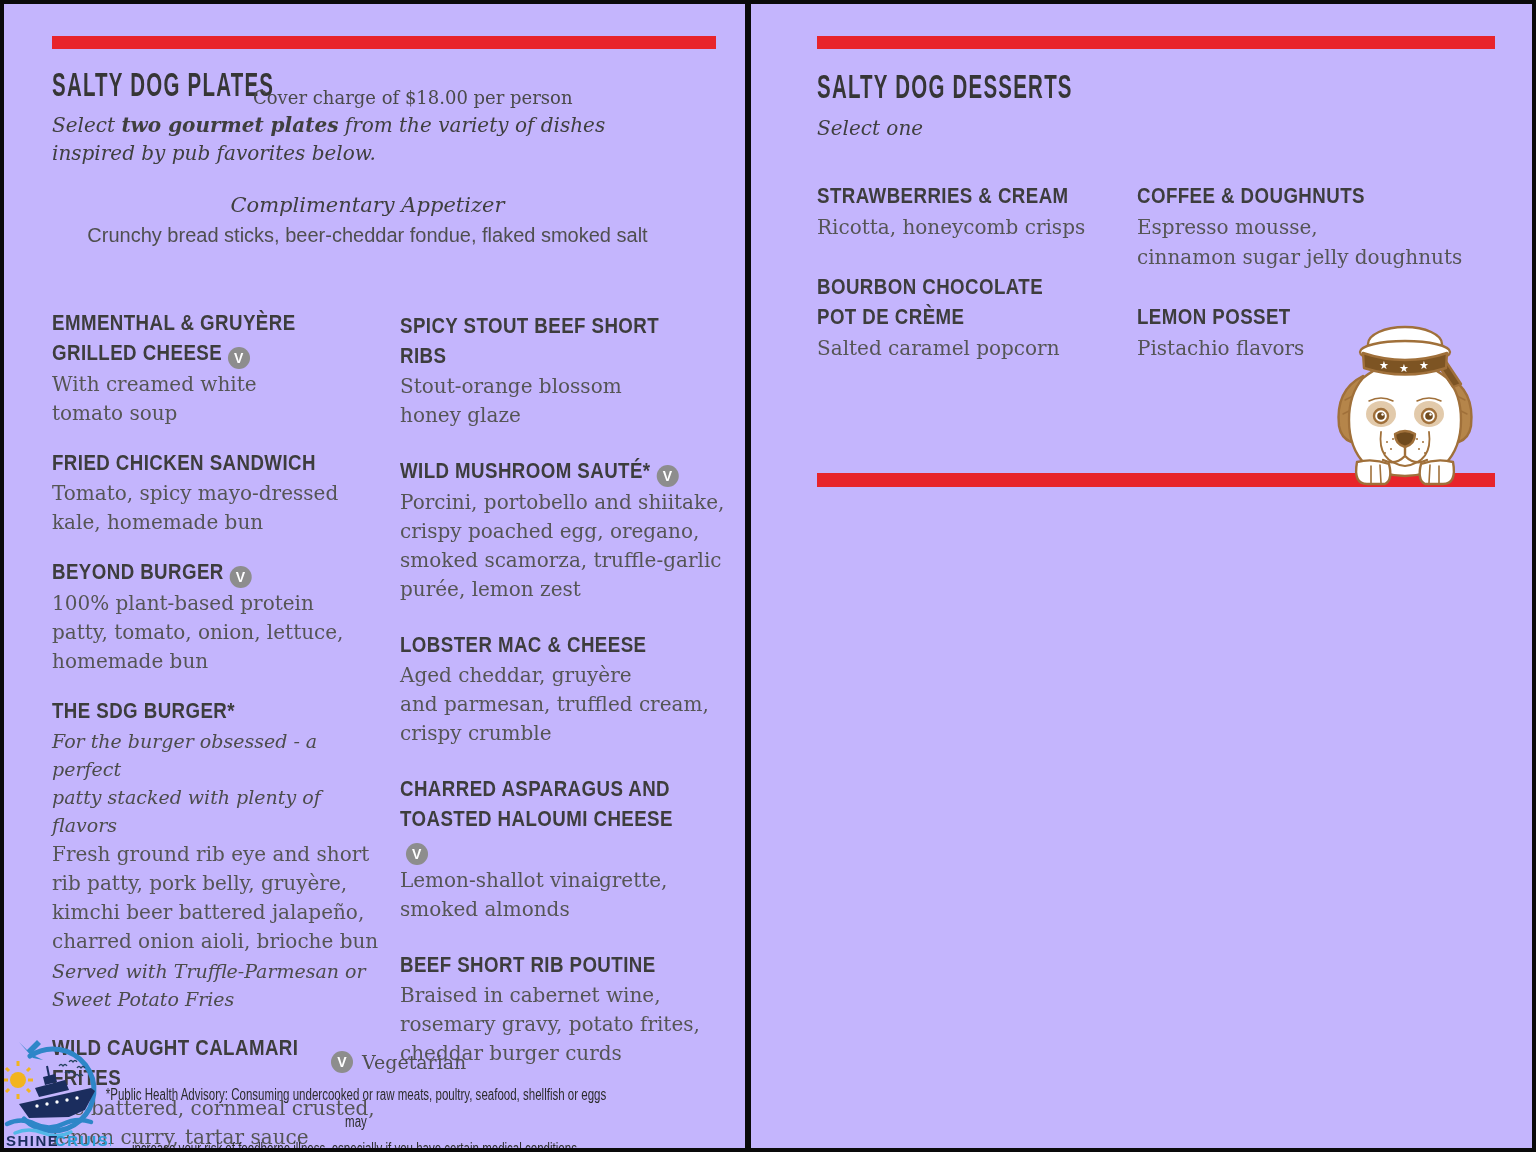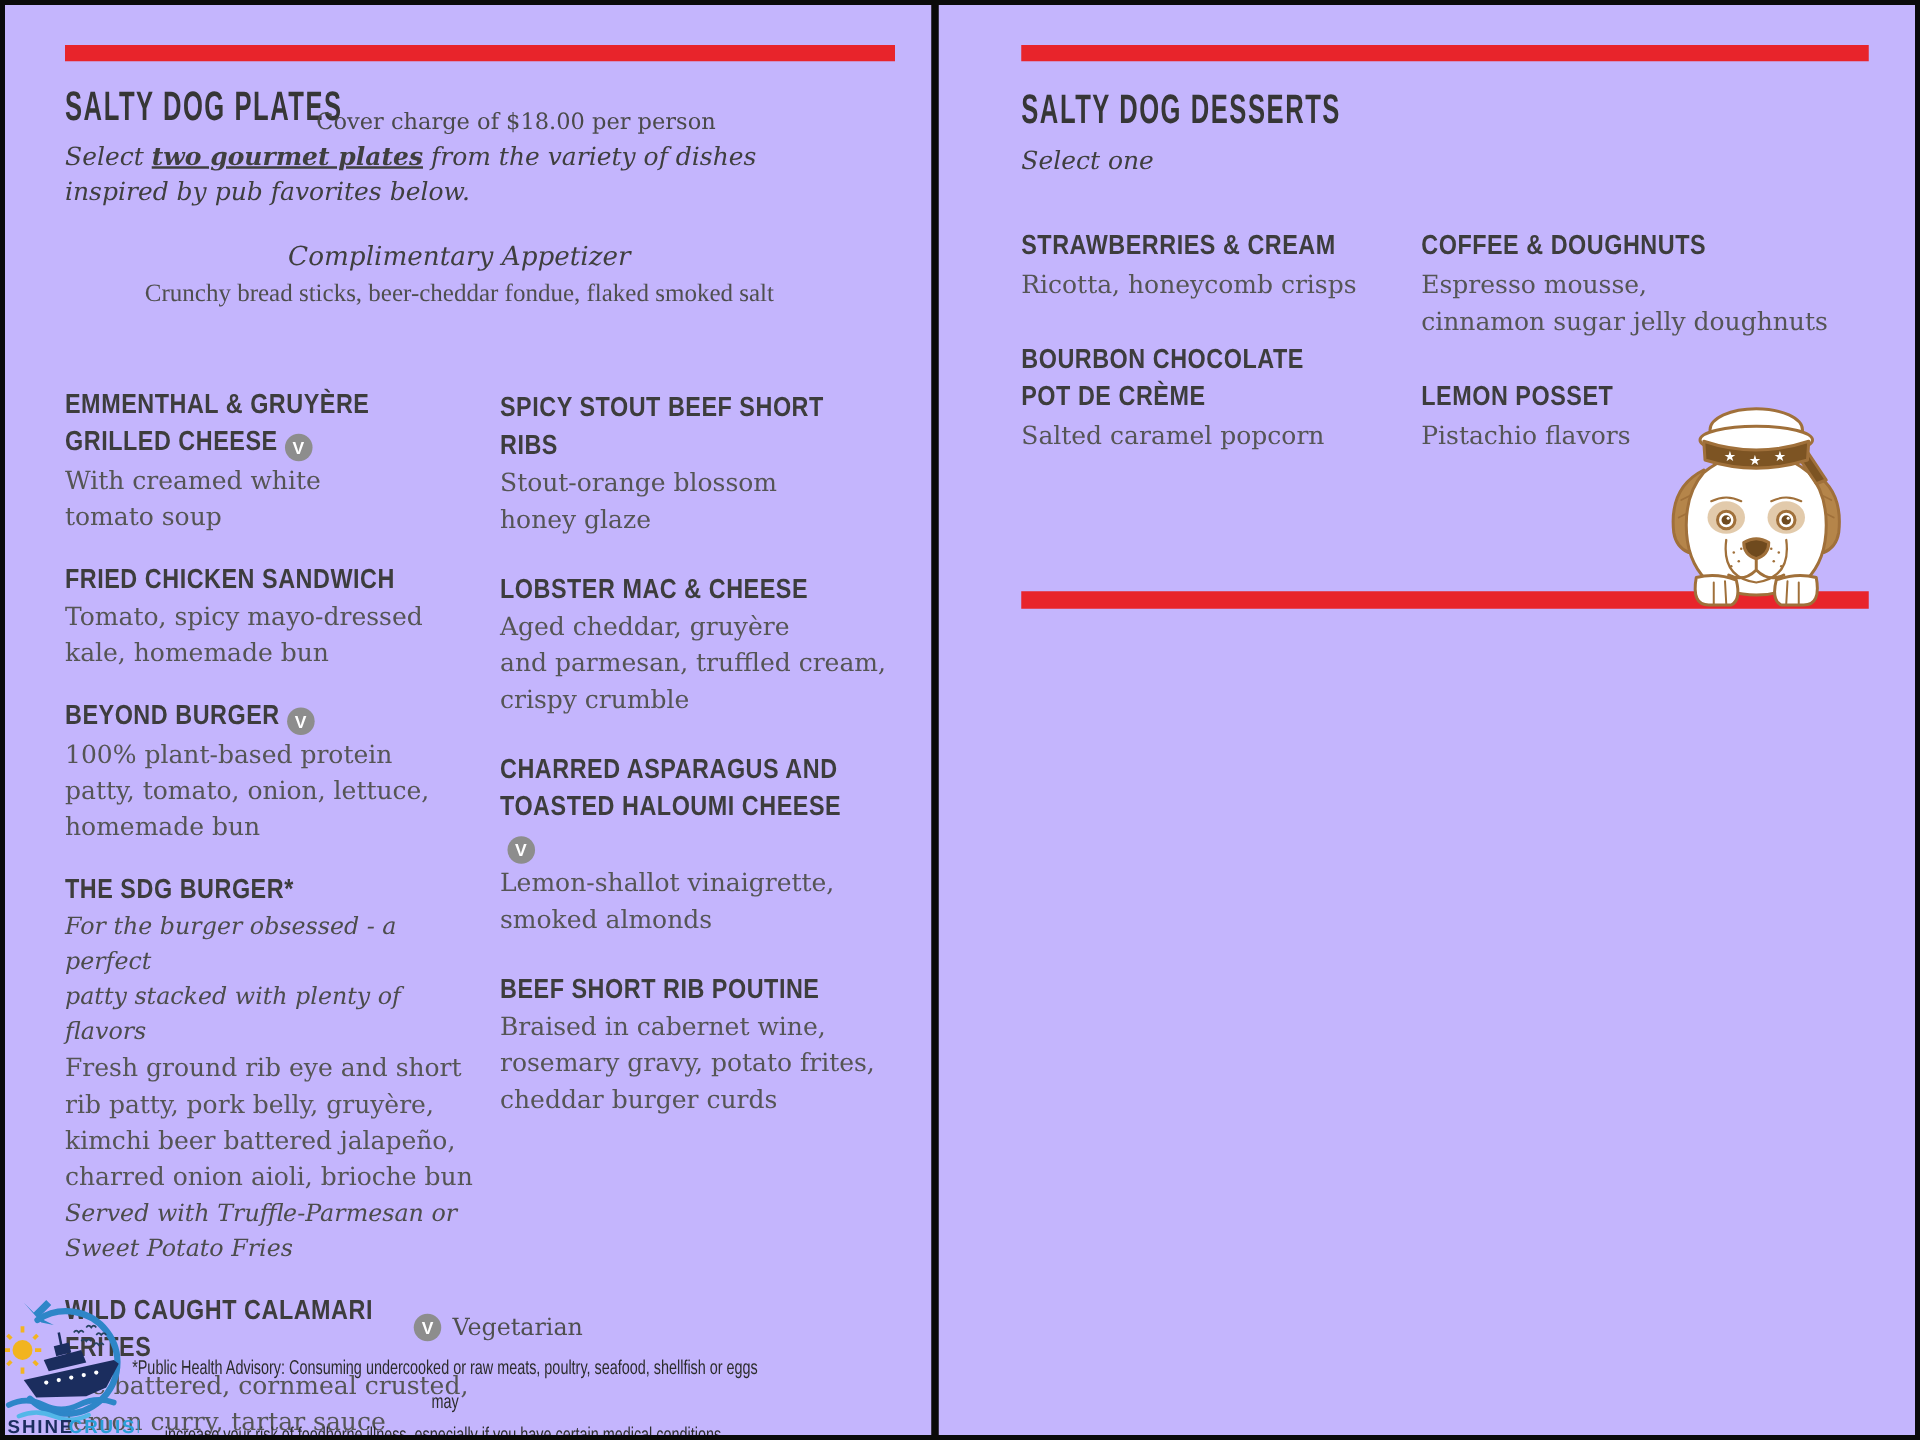--- a/index.html
+++ b/index.html
@@ -20,32 +20,32 @@
 
   .big-title{display:inline-block;font-weight:700;font-size:33px;line-height:38px;
              letter-spacing:2px;color:#363636;transform:scaleX(.62);transform-origin:0 50%;
              white-space:nowrap;}
   .page-header{position:absolute;height:44px;}
   .cover-charge{position:absolute;left:201px;bottom:2px;font-family:"DejaVu Serif",serif;
                 font-size:18px;color:#4a4a4a;white-space:nowrap;}
 
   .intro{position:absolute;left:52px;top:111px;width:615px;font-family:"DejaVu Serif",serif;
          font-style:italic;font-size:20px;line-height:28px;color:#3f3f3f;}
-  .intro b{font-weight:700;text-decoration:underline;}
+  .intro b{font-weight:700;}
 
   .subtitle{position:absolute;font-family:"DejaVu Serif",serif;font-style:italic;
             font-size:20px;color:#3f3f3f;}
 
   .appetizer{position:absolute;left:0;top:192px;width:735px;text-align:center;}
   .appetizer .label{font-family:"DejaVu Serif",serif;font-style:italic;font-size:21px;
                     line-height:26px;color:#3f3f3f;}
   .appetizer .name{margin-top:6px;}
   .appetizer .name span{display:inline-block;font-weight:700;font-size:19px;letter-spacing:1px;
                         color:#3d3d3d;transform:scaleX(.7);}
-  .appetizer .desc{margin-top:4px;font-family:Liberation Serif, serif;font-size:20px;
+  .appetizer .desc{margin-top:4px;font-family:Liberation Sans, sans-serif;font-size:20px;
                    line-height:26px;color:#4f4f4f;}
 
   .col{position:absolute;}
   .menu-item{margin-bottom:20px;}
   .gap-lg .menu-item{margin-bottom:26px;}
   .desserts-col .menu-item{margin-bottom:30px;}
   .item-name{font-weight:700;font-size:22px;line-height:30px;letter-spacing:.5px;color:#3d3d3d;
              white-space:pre-line;transform:scaleX(.85);transform-origin:0 0;}
   .item-desc{font-family:"DejaVu Serif",serif;font-size:20px;line-height:29px;color:#555;
              white-space:pre-line;margin-top:1px;}
@@ -122,20 +122,27 @@
 lemon curry, tartar sauce</div>
         </div>
       </div>
     <div class="col gap-lg" id="plates-col2" style="left:400px;top:311px;width:335px;">
         <div class="menu-item">
           <div class="item-name"><span>SPICY STOUT BEEF SHORT RIBS</span></div>
           <div class="item-desc">Stout-orange blossom
 honey glaze</div>
         </div>
         <div class="menu-item">
+          <div class="item-name"><span>WILD MUSHROOM SAUTÉ*</span><span class="veg-badge">V</span></div>
+          <div class="item-desc">Porcini, portobello and shiitake,
+crispy poached egg, oregano,
+smoked scamorza, truffle-garlic
+purée, lemon zest</div>
+        </div>
+        <div class="menu-item">
           <div class="item-name"><span>LOBSTER MAC &amp; CHEESE</span></div>
           <div class="item-desc">Aged cheddar, gruyère
 and parmesan, truffled cream,
 crispy crumble</div>
         </div>
         <div class="menu-item">
           <div class="item-name"><span>CHARRED ASPARAGUS AND
 TOASTED HALOUMI CHEESE</span><span class="veg-badge">V</span></div>
           <div class="item-desc">Lemon-shallot vinaigrette,
 smoked almonds</div>

